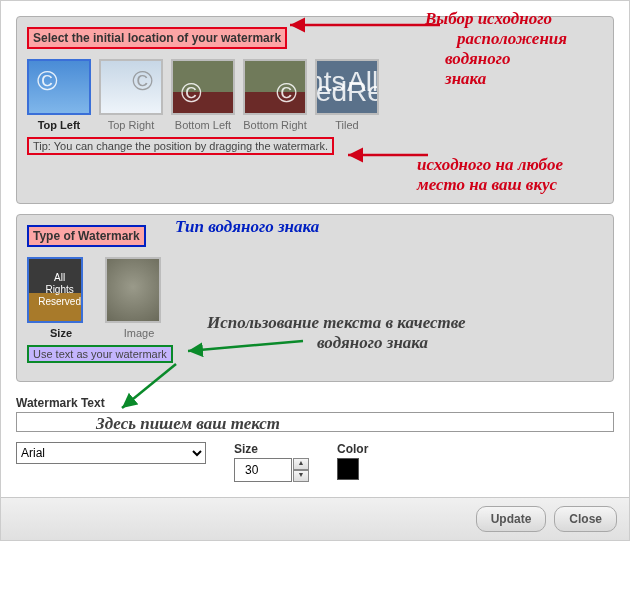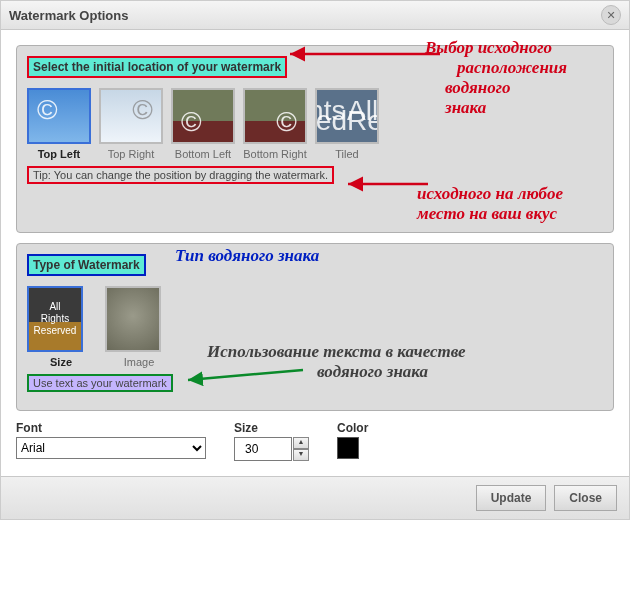--- a/index.html
+++ b/index.html
@@ -2,21 +2,21 @@
 <html><head>
 <meta charset="utf-8">
 <style>
 html,body{margin:0;padding:0;font-family:Arial,Helvetica,sans-serif;font-size:12px;color:#333;background:#fff}
 .dialog{width:630px;box-sizing:border-box;background:#fff;border:1px solid #ccc}
 .titlebar{background:linear-gradient(#f5f5f5,#e2e2e2);border-bottom:1px solid #c8c8c8;padding:4px 8px;display:flex;align-items:center;justify-content:space-between}
 .titlebar h1{font-size:13px;font-weight:bold;margin:0;color:#444}
 .close-x{width:18px;height:18px;border-radius:50%;background:#d9d9d9;border:1px solid #bcbcbc;display:flex;align-items:center;justify-content:center;font-size:11px;color:#666;cursor:pointer}
 .body{padding:15px}
 .panel{background:#dcdcdc;border:1px solid #b0b0b0;border-radius:4px;padding:10px 10px 8px;position:relative;margin-bottom:10px}
-.section-title{font-size:12px;font-weight:bold;color:#333;display:inline-block;padding:2px 4px;background:#5eead4}
+.section-title{font-size:12px;font-weight:bold;color:#333;display:inline-block;padding:2px 4px;background:#fca5a5}
 .title-red-box{border:2px solid #e2001a;margin-bottom:4px}
 .title-blue-box{border:2px solid #0020c2;margin-bottom:4px}
 .thumbs{display:flex;gap:8px;margin-top:6px}
 .thumb{width:64px;text-align:center;cursor:pointer}
 .thumb .img{width:64px;height:56px;border:2px solid #bcbcbc;box-sizing:border-box;display:flex;align-items:center;justify-content:center;font-size:28px;color:rgba(255,255,255,.85);position:relative;overflow:hidden}
 .thumb.sel .img{border:2px solid #3a6fd8}
 .thumb .lbl{font-size:11px;color:#6a6a6a;margin-top:4px;white-space:nowrap}
 .thumb.sel .lbl{color:#222;font-weight:bold}
 .sky{background:linear-gradient(#4a8cd6,#7fb6ea)}
 .clouds{background:linear-gradient(#c7d7e6,#eef4fa)}
@@ -24,48 +24,44 @@
 .tiled{background:#5a718a;font-size:8px;line-height:10px;color:#e8e8e8;text-align:left;padding:2px}
 .tiptext{font-size:11px;color:#444;margin-top:6px}
 .tip-red-box{border:2px solid #e2001a;display:inline-block;padding:1px 4px;background:#dcdcdc}
 .tip-green-box{border:2px solid #0a8a2a;display:inline-block;padding:1px 4px;background:#c4b5fd}
 .ann{position:absolute;color:#d10018;font-family:"Comic Sans MS","Segoe Script",cursive;font-style:italic;font-weight:bold;font-size:17px;line-height:20px;pointer-events:none;white-space:nowrap}
 .ann.blue{color:#0020c2}
 .ann.green{color:#404040}
 svg.arrow{position:absolute;pointer-events:none}
 .type-thumbs{display:flex;gap:10px;margin-top:6px}
 .type-thumb{width:68px;text-align:center;cursor:pointer}
-.type-thumb .img{width:56px;height:66px;border:2px solid #bcbcbc;box-sizing:border-box;display:flex;align-items:center;justify-content:center;overflow:hidden}
+.type-thumb .img{width:56px;height:66px;border:2px solid #bcbcbc;box-sizing:border-box;display:flex;align-items:center;justify-content:flex-end;overflow:hidden}
 .type-thumb.sel .img{border:2px solid #3a6fd8}
 .type-thumb .lbl{font-size:11px;color:#6a6a6a;margin-top:4px}
 .type-thumb.sel .lbl{color:#222;font-weight:bold}
 .textthumb{background:linear-gradient(#3a3a3a 55%,#a87a2a 55%);color:#fff;font-size:10px;text-align:center;line-height:12px}
 .imgthumb{background:radial-gradient(circle at 50% 45%,#9a9a8a,#6a6a5a)}
 .formrow{margin-top:6px}
 .lbl2{font-size:12px;font-weight:bold;color:#333;margin-bottom:2px;display:block}
 input[type=text].wide{width:598px;height:20px;border:1px solid #999;padding:1px 3px;font-size:12px;box-sizing:border-box}
 .cols{display:flex;gap:28px;margin-top:10px}
 select.font{width:190px;height:22px;border:1px solid #7a7a7a;font-size:12px;background:#fff}
 input.size{width:36px;height:20px;border:1px solid #7a7a7a;font-size:12px;padding:1px 10px}
 .swatch{width:20px;height:20px;background:#000;border:1px solid #555;cursor:pointer}
 .footer{background:linear-gradient(#f0f0f0,#e0e0e0);border-top:1px solid #c8c8c8;padding:8px 12px;display:flex;justify-content:flex-end;gap:8px}
-.btn{background:linear-gradient(#f5f5f5,#d9d9d9);border:1px solid #a8a8a8;border-radius:0;padding:5px 14px;font-size:12px;font-weight:bold;color:#555;cursor:pointer}
+.btn{background:linear-gradient(#f5f5f5,#d9d9d9);border:1px solid #a8a8a8;border-radius:10px;padding:5px 14px;font-size:12px;font-weight:bold;color:#555;cursor:pointer}
 .panel2-wrap{position:relative}
 .stepper{display:inline-flex;flex-direction:column;vertical-align:top;margin-left:1px}
 .stepper span{width:14px;height:10px;border:1px solid #888;background:linear-gradient(#f5f5f5,#ddd);font-size:7px;line-height:8px;text-align:center;color:#444;cursor:pointer}
 </style>
 </head>
 <body>
 
 <div class="dialog">
 
-  <div class="titlebar">
-    <h1>Watermark Options</h1>
-    <div class="close-x">✕</div>
-  </div>
 
   <div class="body">
 
     <div class="panel" style="height:168px">
       <span class="section-title title-red-box">Select the initial location of your watermark</span>
 
       <div class="thumbs">
         <div class="thumb sel">
           <div class="img sky">
               <span style="position:absolute;top:4px;left:8px">©</span>
@@ -153,24 +149,31 @@
               <marker id="ag" markerWidth="8" markerHeight="8" refX="6" refY="3" orient="auto">
                 <path d="M0,0 L6,3 L0,6 Z" fill="#0a8a2a"></path>
               </marker>
             </defs>
             <line x1="120" y1="4" x2="5" y2="14" stroke="#0a8a2a" stroke-width="2.5" marker-end="url(#ag)"></line>
           </svg>
       <span class="ann green" style="left:190px;top:98px">Использование текста в качестве</span>
       <span class="ann green" style="left:300px;top:118px">водяного знака</span>
     </div>
 
+    <div class="formrow" style="position:relative;margin-top:14px">
+      <span class="lbl2">Watermark Text</span>
+      <input type="text" class="wide" value="" style="">
+      <svg class="arrow" style="left:100px;top:-36px" width="70" height="54">
+            <line x1="60" y1="4" x2="6" y2="48" stroke="#0a8a2a" stroke-width="2.5" marker-end="url(#ag)"></line>
+          </svg>
+      <span class="ann green" style="left:80px;top:18px">Здесь пишем ваш текст</span>
+    </div>
 
     <div class="cols">
       <div>
-        <span class="lbl2">Font</span>
         <select class="font">
           <option>Arial</option>
         </select>
       </div>
       <div>
         <span class="lbl2">Size</span>
         <input class="size" value="30" style=""><span class="stepper">
               <span>▲</span>
               <span>▼</span>
             </span>

